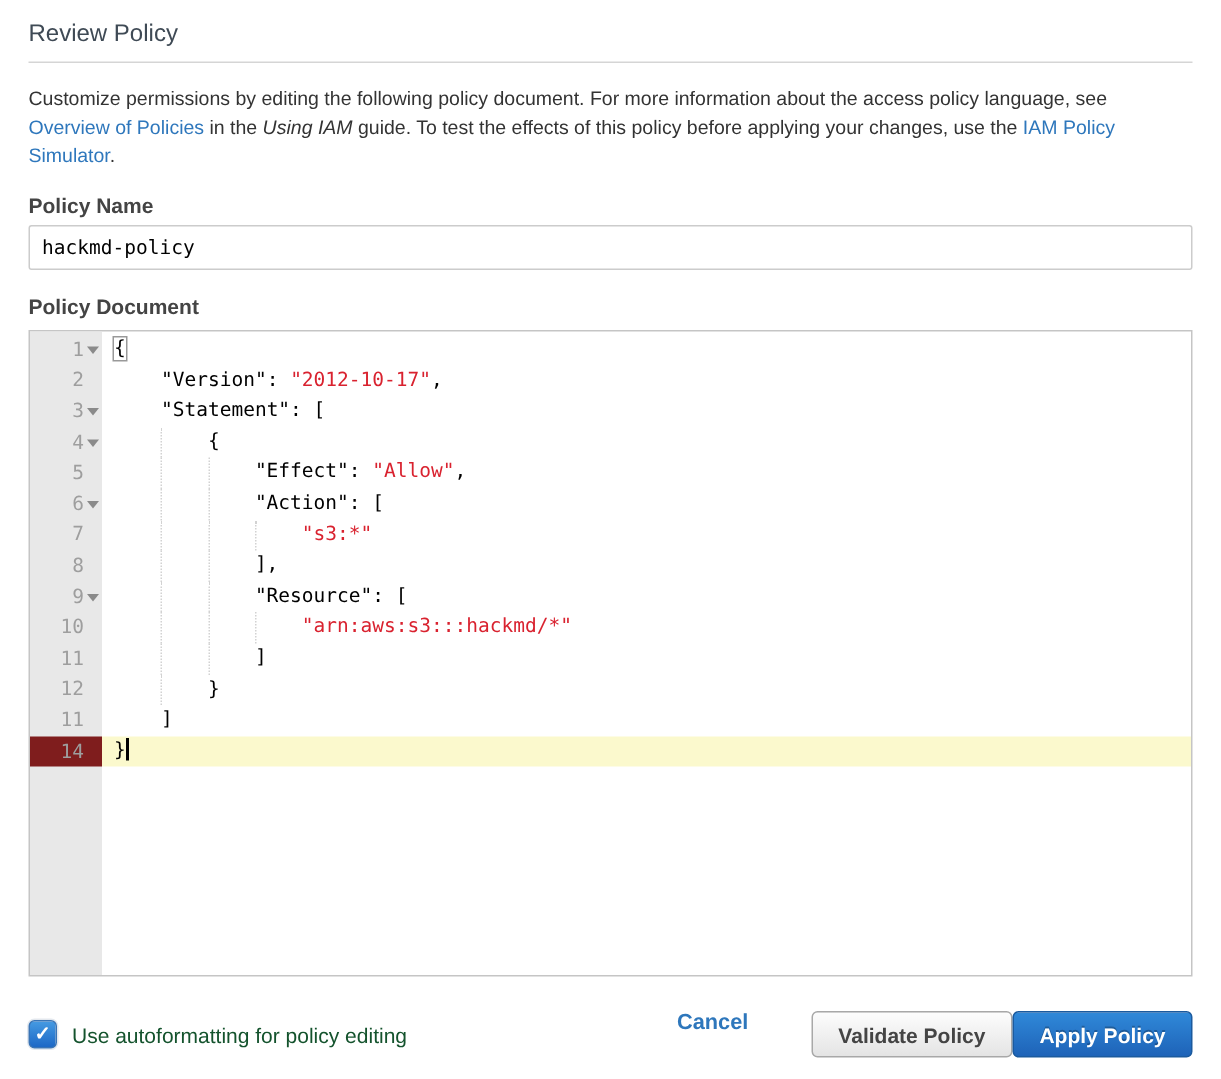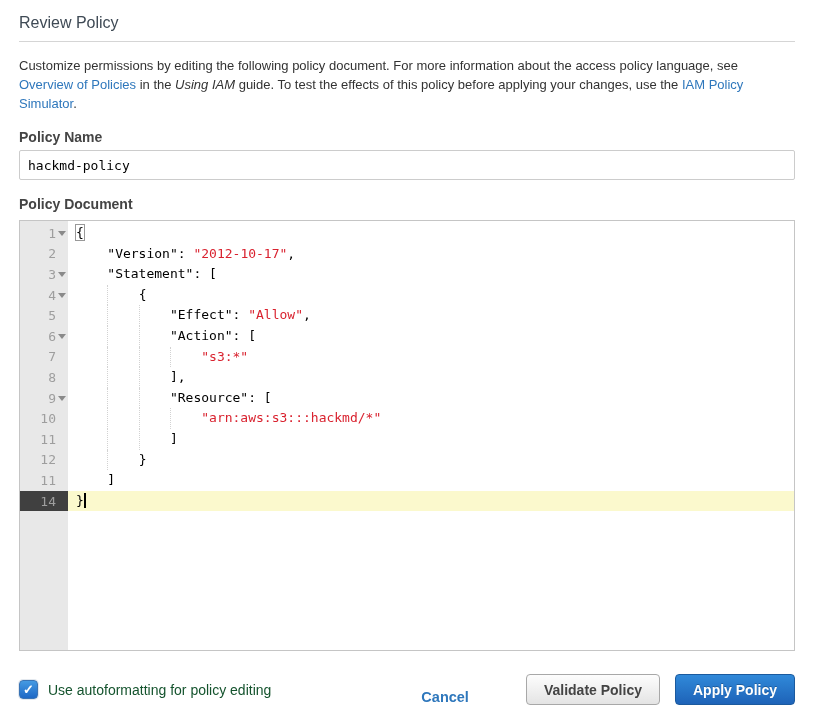--- a/index.html
+++ b/index.html
@@ -72,21 +72,21 @@
     width:48px; flex:0 0 48px;
     background:var(--gutter-bg);
     padding-top:2px;
   }
   .gutter-row{
     height:20.6px;
     display:flex; justify-content:flex-end; align-items:center;
     font-family:"DejaVu Sans Mono", monospace;
     font-size:13px; color:#9e9e9e;
   }
-  .gutter-row.active{ background:#404040; }
+  .gutter-row.active{ background:#7f1d1d; }
   .gutter-row .foldw{
     width:12px; flex:0 0 12px;
     display:flex; align-items:center; justify-content:center;
   }
   .fold-tri{
     width:0; height:0; display:inline-block;
     border-left:4px solid transparent;
     border-right:4px solid transparent;
     border-top:5px solid #8a8a8a;
   }
@@ -136,21 +136,21 @@
     cursor:pointer;
     box-shadow:0 0 0 1px #e3e8ee;
   }
   .check-icon{
     color:#fff; font-size:13px; font-weight:bold; line-height:1;
     transform:translateY(-0.5px);
   }
   .autoformat-label{ font-size:14px; color:#14532d; }
 
   .actions{
-    display:flex; align-items:flex-end; gap:15px;
+    display:flex; align-items:flex-start; 
   }
   .cancel-link{
     color:var(--accent); font-size:14.5px; font-weight:bold;
     text-decoration:none; cursor:pointer; margin-right:2px;
   }
   .btn{
     font-family:"Liberation Sans", sans-serif;
     font-size:14px; font-weight:bold;
     padding:0 17px; height:31px;
     border-radius:4px; cursor:pointer;

